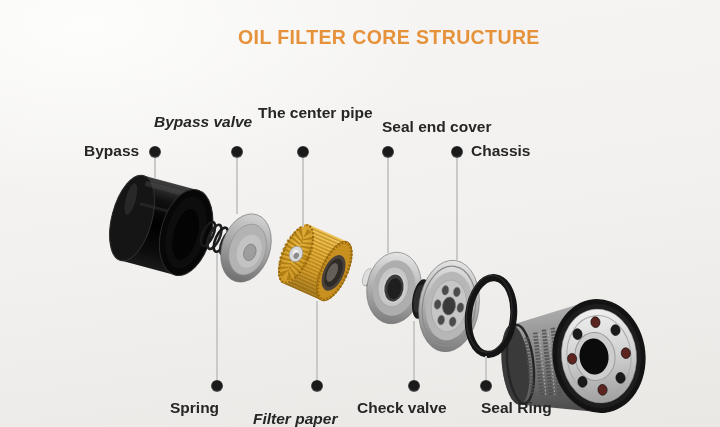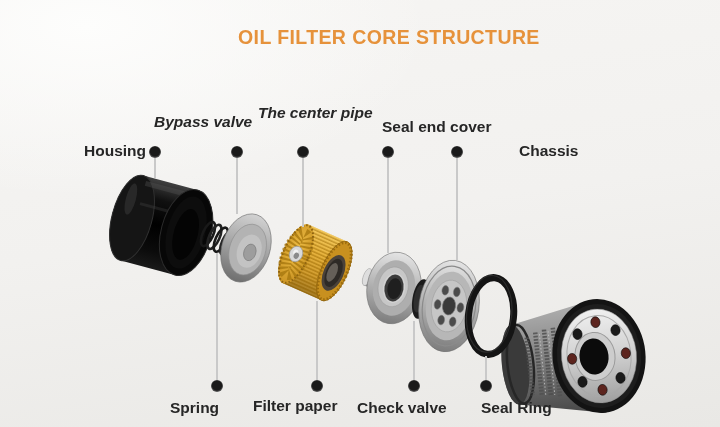--- a/index.html
+++ b/index.html
@@ -195,52 +195,52 @@
       <ellipse cx="0" cy="0" rx="22.5" ry="38.5" fill="none" stroke="#141414" stroke-width="7"></ellipse>
       <ellipse cx="-2" cy="-2" rx="22.5" ry="38.5" fill="none" stroke="#3c3c3c" stroke-width="1.2" opacity="0.6"></ellipse>
     </g>
   </svg>
 
   <h1 class="title">OIL FILTER CORE STRUCTURE</h1>
 
   <div>
     <div class="line" style="left:154.2px;top:157px;height:21px;"></div>
     <div class="dot" style="left:149px;top:146px;"></div>
-    <div class="lbl" style="left:84px;top:142px;">Housing</div>
+    <div class="lbl" style="left:84px;top:142px;">Bypass</div>
   </div>
   <div>
     <div class="line" style="left:236.2px;top:157px;height:57px;"></div>
     <div class="dot" style="left:231px;top:146px;"></div>
     <div class="lbl" style="left:154px;top:113px;font-style:italic;">Bypass valve</div>
   </div>
   <div>
     <div class="line" style="left:302.2px;top:157px;height:70px;"></div>
     <div class="dot" style="left:297px;top:146px;"></div>
-    <div class="lbl" style="left:258px;top:104px;font-style:italic;">The center pipe</div>
+    <div class="lbl" style="left:258px;top:104px;">The center pipe</div>
   </div>
   <div>
     <div class="line" style="left:387.2px;top:157px;height:96px;"></div>
     <div class="dot" style="left:382px;top:146px;"></div>
     <div class="lbl" style="left:382px;top:118px;">Seal end cover</div>
   </div>
   <div>
     <div class="line" style="left:456.2px;top:157px;height:103px;"></div>
     <div class="dot" style="left:451px;top:146px;"></div>
-    <div class="lbl" style="left:471px;top:142px;margin-left:48px;">Chassis</div>
+    <div class="lbl" style="left:471px;top:142px;">Chassis</div>
   </div>
 
   <div>
     <div class="line" style="left:216.2px;top:253px;height:127px;"></div>
     <div class="dot" style="left:211px;top:380px;"></div>
     <div class="lbl" style="left:170px;top:399px;">Spring</div>
   </div>
   <div>
     <div class="line" style="left:316.2px;top:301px;height:79px;"></div>
     <div class="dot" style="left:311px;top:380px;"></div>
-    <div class="lbl" style="left:253px;top:397px;">Filter paper</div>
+    <div class="lbl" style="left:253px;top:410px;font-style:italic;">Filter paper</div>
   </div>
   <div>
     <div class="line" style="left:413.2px;top:321px;height:59px;"></div>
     <div class="dot" style="left:408px;top:380px;"></div>
     <div class="lbl" style="left:357px;top:399px;text-align:center;">Check valve</div>
   </div>
   <div>
     <div class="line" style="left:485.2px;top:356px;height:24px;"></div>
     <div class="dot" style="left:480px;top:380px;"></div>
     <div class="lbl" style="left:481px;top:399px;">Seal Ring</div>

